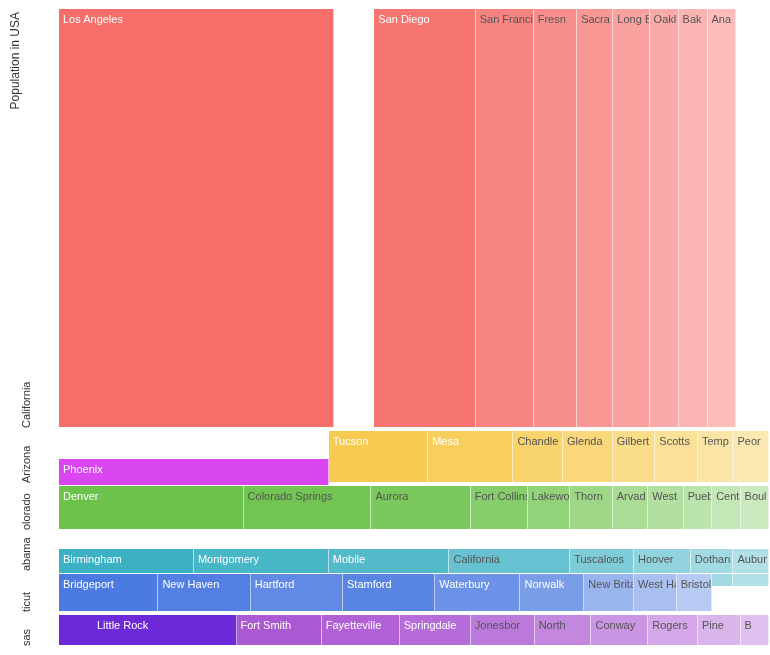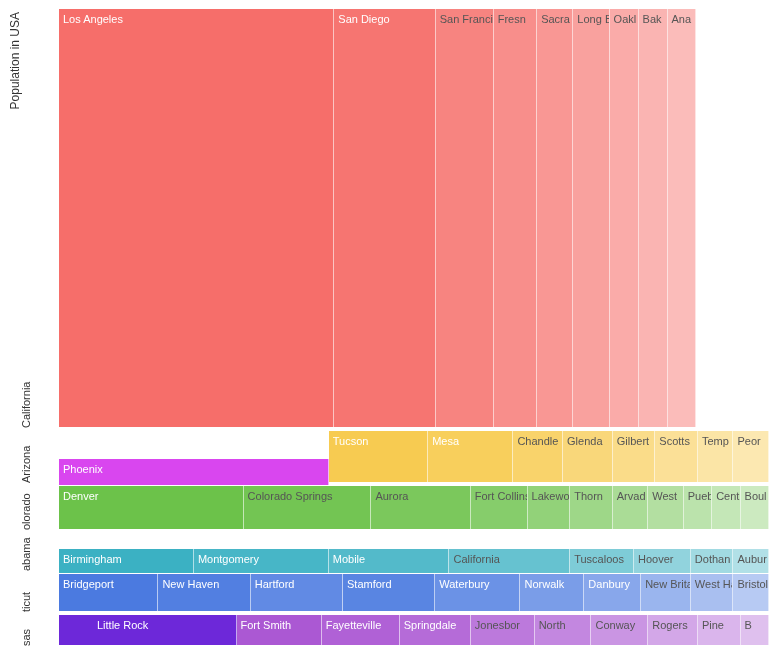--- a/index.html
+++ b/index.html
@@ -68,21 +68,21 @@
       <div class="row-label" style="top: 428.128px; width: 420.128px;">California</div>
       <div class="row-label" style="top: 482.596px; width: 52.4681px;">Arizona</div>
       <div class="row-label" style="top: 530.255px; width: 45.6596px;">olorado</div>
       <div class="row-label" style="top: 571.106px; width: 38.8511px;">abama</div>
       <div class="row-label" style="top: 611.957px; width: 38.8511px;">ticut</div>
       <div class="row-label" style="top: 646px; width: 32.0426px;">sas</div>
     </div>
   <div class="plot" id="plot">
       <div class="row" style="top: 0px; height: 420.128px;">
         <div class="cell" style="width: 38.7755%; background: rgb(246, 110, 106);"><span class="lbl-white">Los Angeles</span></div>
-        <div class="cell" style="width: 14.2857%; background: rgb(246, 117, 113);"><span class="lbl-white">San Diego</span></div>
+        <div class="cell" style="width: 14.2857%; background: rgb(246, 117, 113); margin-left: 40px;"><span class="lbl-white">San Diego</span></div>
         <div class="cell" style="width: 8.16327%; background: rgb(247, 132, 128);"><span class="lbl-dark">San Francisco</span></div>
         <div class="cell" style="width: 6.12245%; background: rgb(248, 142, 139);"><span class="lbl-dark">Fresn</span></div>
         <div class="cell" style="width: 5.10204%; background: rgb(249, 151, 148);"><span class="lbl-dark">Sacra</span></div>
         <div class="cell" style="width: 5.10204%; background: rgb(249, 161, 158);"><span class="lbl-dark">Long Beach</span></div>
         <div class="cell" style="width: 4.08163%; background: rgb(250, 171, 169);"><span class="lbl-dark">Oakl</span></div>
         <div class="cell" style="width: 4.08163%; background: rgb(250, 180, 178);"><span class="lbl-dark">Bak</span></div>
         <div class="cell" style="width: 4.08163%; background: rgb(251, 188, 186);"><span class="lbl-dark">Ana</span></div>
       </div>
       <div class="row" style="top: 422.128px; height: 52.4681px;">
         <div class="cell" style="width: 38%; background: #d946ef; margin-top: 28px;"><span class="lbl-white">Phoenix</span></div>
@@ -118,21 +118,20 @@
         <div class="cell" style="width: 6%; background: rgb(161, 218, 226);"><span class="lbl-dark">Dothan</span></div>
         <div class="cell" style="width: 5%; background: rgb(177, 224, 231);"><span class="lbl-dark">Aubur</span></div>
       </div>
       <div class="row" style="top: 565.106px; height: 38.8511px;">
         <div class="cell" style="width: 14%; background: rgb(75, 122, 224);"><span class="lbl-white">Bridgeport</span></div>
         <div class="cell" style="width: 13%; background: rgb(82, 127, 225);"><span class="lbl-white">New Haven</span></div>
         <div class="cell" style="width: 13%; background: rgb(97, 138, 228);"><span class="lbl-white">Hartford</span></div>
         <div class="cell" style="width: 13%; background: rgb(89, 133, 226);"><span class="lbl-white">Stamford</span></div>
         <div class="cell" style="width: 12%; background: rgb(107, 146, 230);"><span class="lbl-white">Waterbury</span></div>
         <div class="cell" style="width: 9%; background: rgb(122, 157, 232);"><span class="lbl-white">Norwalk</span></div>
-        <div class="cell" style="width: 8%; background: rgb(136, 167, 235);"><span class="lbl-white">Danbury</span></div>
         <div class="cell" style="width: 7%; background: rgb(154, 181, 238);"><span class="lbl-dark">New Britain</span></div>
         <div class="cell" style="width: 6%; background: rgb(169, 191, 240);"><span class="lbl-dark">West Hartfor</span></div>
         <div class="cell" style="width: 5%; background: rgb(183, 202, 243);"><span class="lbl-dark">Bristol</span></div>
       </div>
       <div class="row" style="top: 605.957px; height: 32.0426px;">
         <div class="cell" style="width: 25%; background: #6d28d9; padding-left: 38px;"><span class="lbl-white">Little Rock</span></div>
         <div class="cell" style="width: 12%; background: rgb(171, 88, 211);"><span class="lbl-white">Fort Smith</span></div>
         <div class="cell" style="width: 11%; background: rgb(176, 97, 214);"><span class="lbl-white">Fayetteville</span></div>
         <div class="cell" style="width: 10%; background: rgb(181, 107, 216);"><span class="lbl-white">Springdale</span></div>
         <div class="cell" style="width: 9%; background: rgb(188, 121, 220);"><span class="lbl-dark">Jonesbor</span></div>

